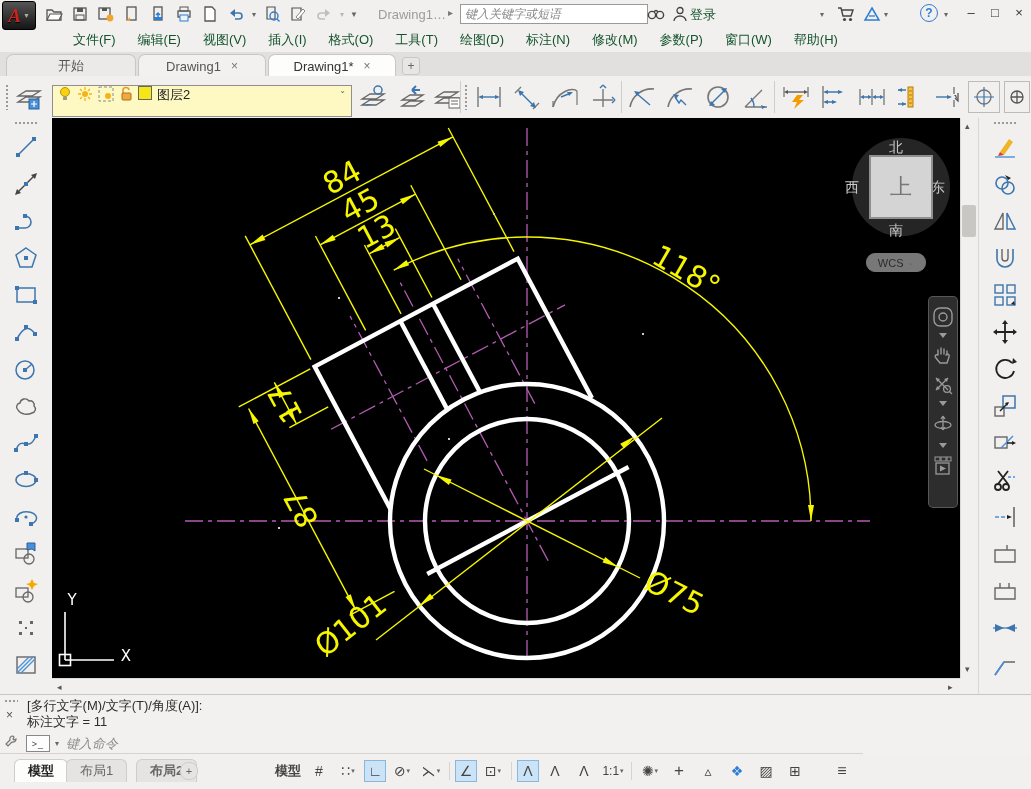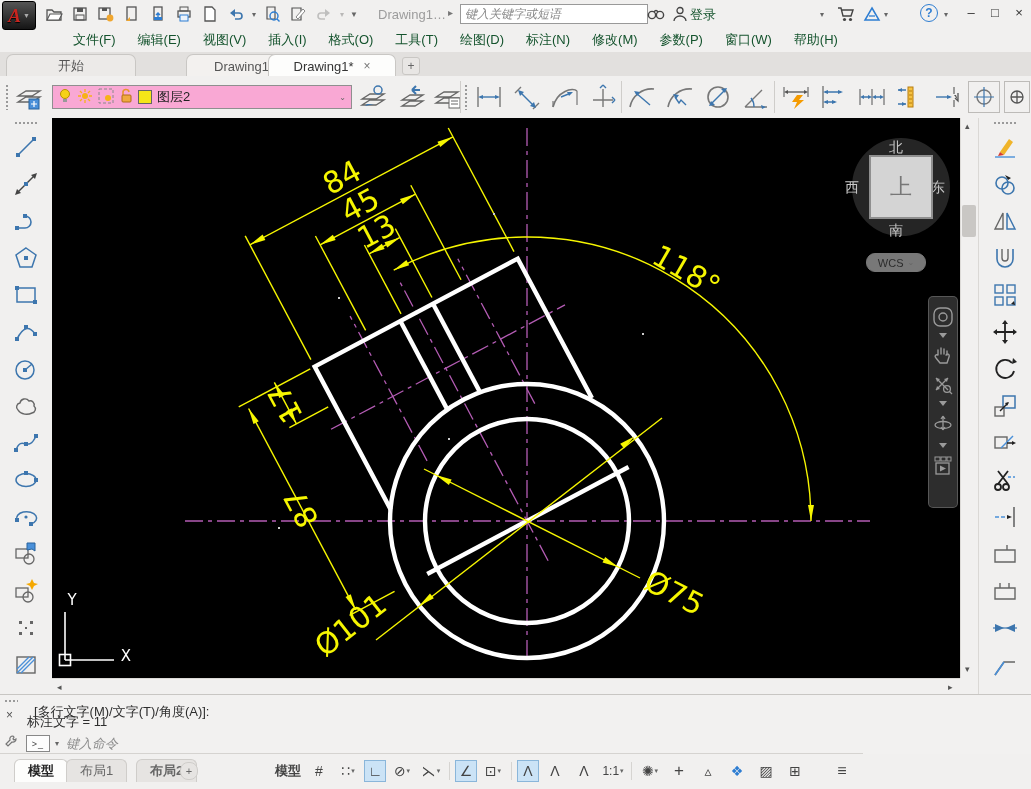--- a/index.html
+++ b/index.html
@@ -24,21 +24,21 @@
   #menubar{left:0;top:28px;width:1031px;height:24px;display:flex;align-items:center;padding-left:62px;box-sizing:border-box;}
   .menu-item{font-size:13px;color:#14532d;padding:3px 11px;}
   .docbtn{width:18px;height:16px;display:flex;align-items:center;justify-content:center;font-size:11px;color:#555;}
   
   #filetabs{left:0;top:52px;width:1031px;height:24px;background:#e2e0de;border-bottom:1px solid #d0cecb;}
   .ftab{position:absolute;top:2px;height:22px;border:1px solid #c9c7c4;border-bottom:none;border-radius:7px 7px 0 0;display:flex;align-items:center;justify-content:center;font-size:13px;color:#555;gap:10px;}
   .ftab .x{color:#777;font-size:12px;}
   
   #toolrow{left:0;top:76px;width:1031px;height:42px;background:#f1f0ef;border-bottom:1px solid #d5d3d0;}
   .grip{width:5px;height:26px;background-image:radial-gradient(#9a9a9a 1px,transparent 1px);background-size:4px 4px;}
-  #layercombo{left:52px;top:9px;width:300px;height:24px;background:#f9a8d4;border:1px solid #8f8f8f;display:flex;align-items:center;gap:5px;padding:0 5px;box-sizing:border-box;font-size:13px;color:#222;}
+  #layercombo{left:52px;top:9px;width:300px;height:32px;background:#fef9c3;border:1px solid #8f8f8f;display:flex;align-items:flex-start;gap:5px;padding:0 5px;box-sizing:border-box;font-size:13px;color:#222;}
   #layercombo .sp{flex:1;}
   .ticon{position:absolute;top:3px;width:36px;height:36px;display:flex;align-items:center;justify-content:center;}
   .tsep{position:absolute;top:5px;width:1px;height:32px;background:#cfcdca;}
   
   #drawbar{left:0;top:118px;width:52px;height:576px;background:#f1f0ef;border-right:1px solid #dad8d5;}
   #modbar{left:978px;top:118px;width:53px;height:576px;background:#f1f0ef;border-left:1px solid #dad8d5;}
   .vtool{position:absolute;left:9px;width:34px;height:33px;display:flex;align-items:center;justify-content:center;}
   .hgrip{position:absolute;left:14px;top:3px;width:24px;height:5px;background-image:radial-gradient(#9a9a9a 1px,transparent 1px);background-size:4px 4px;}
   
   #canvas{left:52px;top:118px;width:908px;height:560px;background:#000;}
@@ -220,21 +220,21 @@
           <rect x="1" y="3" width="7" height="7" fill="#f1f0ef" stroke="#555"></rect>
         </svg>
       </span>
     <span class="docbtn abs" style="left:1016px;top:32px;font-size:13px;">×</span>
   </div>
 
   <div id="filetabs" class="abs">
     <div class="ftab" style="left:6px;width:128px;background:#eceae8;">
         <span>开始</span>
       </div>
-    <div class="ftab" style="left:138px;width:126px;background:#f3f1ef;margin-left:48px;">
+    <div class="ftab" style="left:138px;width:126px;background:#f3f1ef;">
         <span>Drawing1</span>
         <span class="x">×</span>
       </div>
     <div class="ftab" style="left:268px;width:126px;background:#fdfdfc;color:#333;">
         <span>Drawing1*</span>
         <span class="x">×</span>
       </div>
     <div class="abs" style="left:402px;top:5px;width:16px;height:16px;border-radius:3px;background:#e8e6e4;border:1px solid #c9c7c4;display:flex;align-items:center;justify-content:center;color:#666;font-size:12px;">
         <span>+</span>
       </div>
@@ -800,21 +800,21 @@
   </div>
 
   <div id="cmdarea" class="abs">
     <div id="cmdrail" class="abs">
       <div style="width:14px;height:5px;margin:2px 0 4px 2px;background-image:radial-gradient(#9a9a9a 1px,transparent 1px);background-size:4px 4px;"></div>
       <div style="font-size:12px;color:#555;margin-left:4px;">×</div>
       <div style="margin:12px 0 0 2px;"><svg width="14" height="14" viewBox="0 0 14 14">
             <path d="M9 2a3 3 0 0 0-3 4L2 10l2 2 4-4a3 3 0 0 0 4-3l-2 1-1-1 1-2z" fill="none" stroke="#777" stroke-width="1.2"></path>
           </svg></div>
     </div>
-    <div class="cmdline abs" style="left:34px;top:3px;margin-top:6px;">[多行文字(M)/文字(T)/角度(A)]:</div>
+    <div class="cmdline abs" style="left:27px;top:3px;">[多行文字(M)/文字(T)/角度(A)]:</div>
     <div class="cmdline abs" style="left:27px;top:19px;">标注文字 = 11</div>
     <div id="cmdprompt" class="abs">
       <span id="cmdicon">&gt;_</span>
       <span class="caret">▾</span>
       <input id="cmdinput" placeholder="键入命令" style="">
     </div>
   </div>
 
   <div id="bottombar" class="abs">
     <div class="ltab active" style="left:14px;">

